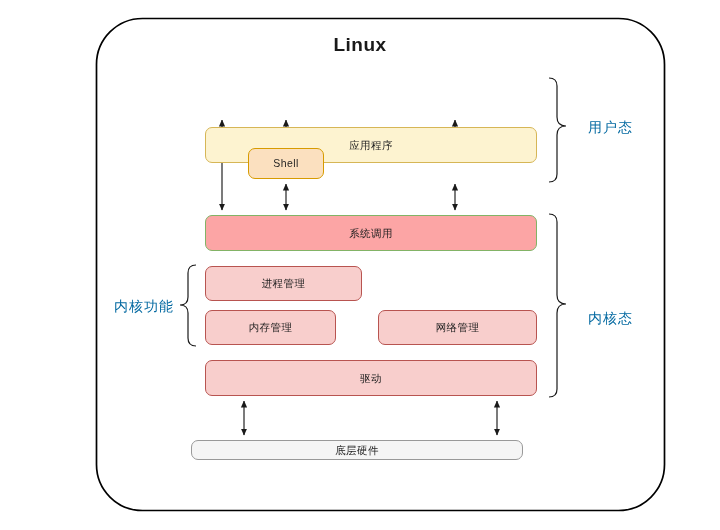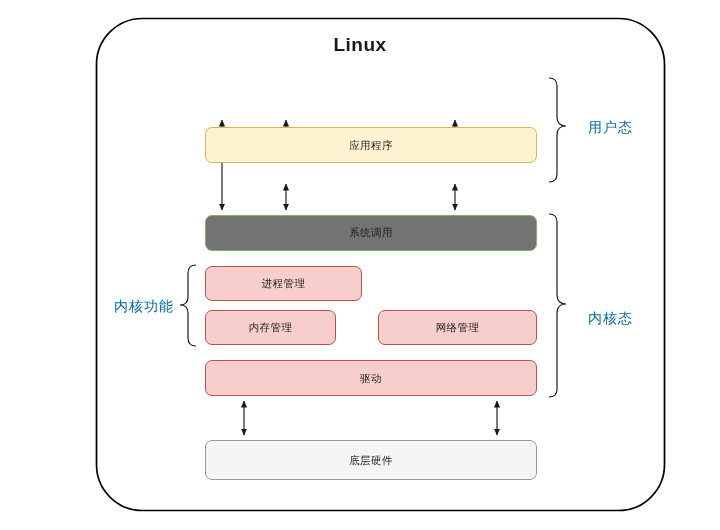--- a/index.html
+++ b/index.html
@@ -70,21 +70,21 @@
   
   #node-app        { left:205px; top:79px;  width:332px; height:36px;margin-top:48px; }
   #node-shell      { left:248px; top:148px; width:76px;  height:31px; }
   #node-lib        { left:345px; top:148px; width:192px; height:31px; }
   #node-syscall    { left:205px; top:215px; width:332px; height:36px; }
   #node-process    { left:205px; top:266px; width:157px; height:35px; }
   #node-fs         { left:378px; top:266px; width:159px; height:35px; }
   #node-memory     { left:205px; top:310px; width:131px; height:35px; }
   #node-network    { left:378px; top:310px; width:159px; height:35px; }
   #node-driver     { left:205px; top:360px; width:332px; height:36px; }
-  #node-hardware   { left:205px; top:440px; width:332px; height:40px; }
+  #node-hardware   { left:191px; top:440px; width:332px; height:20px; }
 
   #label-user-mode   { left:588px; top:119px; }
   #label-kernel-mode { left:588px; top:310px; }
   #label-kernel-func { left:114px; top:298px; }
 </style>
 </head>
 <body>
 
 <div id="stage">
 
@@ -119,23 +119,26 @@
 
     <path d="M196,265 q-8,0 -8,8 L188,297 q0,8 -8,8 q8,0 8,8 L188,338 q0,8 8,8" fill="none" stroke="#1a1a1a" stroke-width="1.2"></path>
   </svg>
 
   <div id="diagram-title">Linux</div>
 
   <div class="node" id="node-app" style="background:#fdf3d0; border-color:#d6b656;">
     <span class="node-label">应用程序</span>
   </div>
 
+  <div class="node" id="node-shell" style="background:#fbe0bf; border-color:#d79b00;">
+    <span class="node-label">Shell</span>
+  </div>
 
 
-  <div class="node" id="node-syscall" style="background:#737373; border-color:#82b366;font-family:Liberation Mono, monospace;">
+  <div class="node" id="node-syscall" style="background:#fca5a5; border-color:#82b366;">
     <span class="node-label">系统调用</span>
   </div>
 
   <div class="node" id="node-process" style="background:#f8cecc; border-color:#b85450;">
     <span class="node-label">进程管理</span>
   </div>
 
 
   <div class="node" id="node-memory" style="background:#f8cecc; border-color:#b85450;">
     <span class="node-label">内存管理</span>

